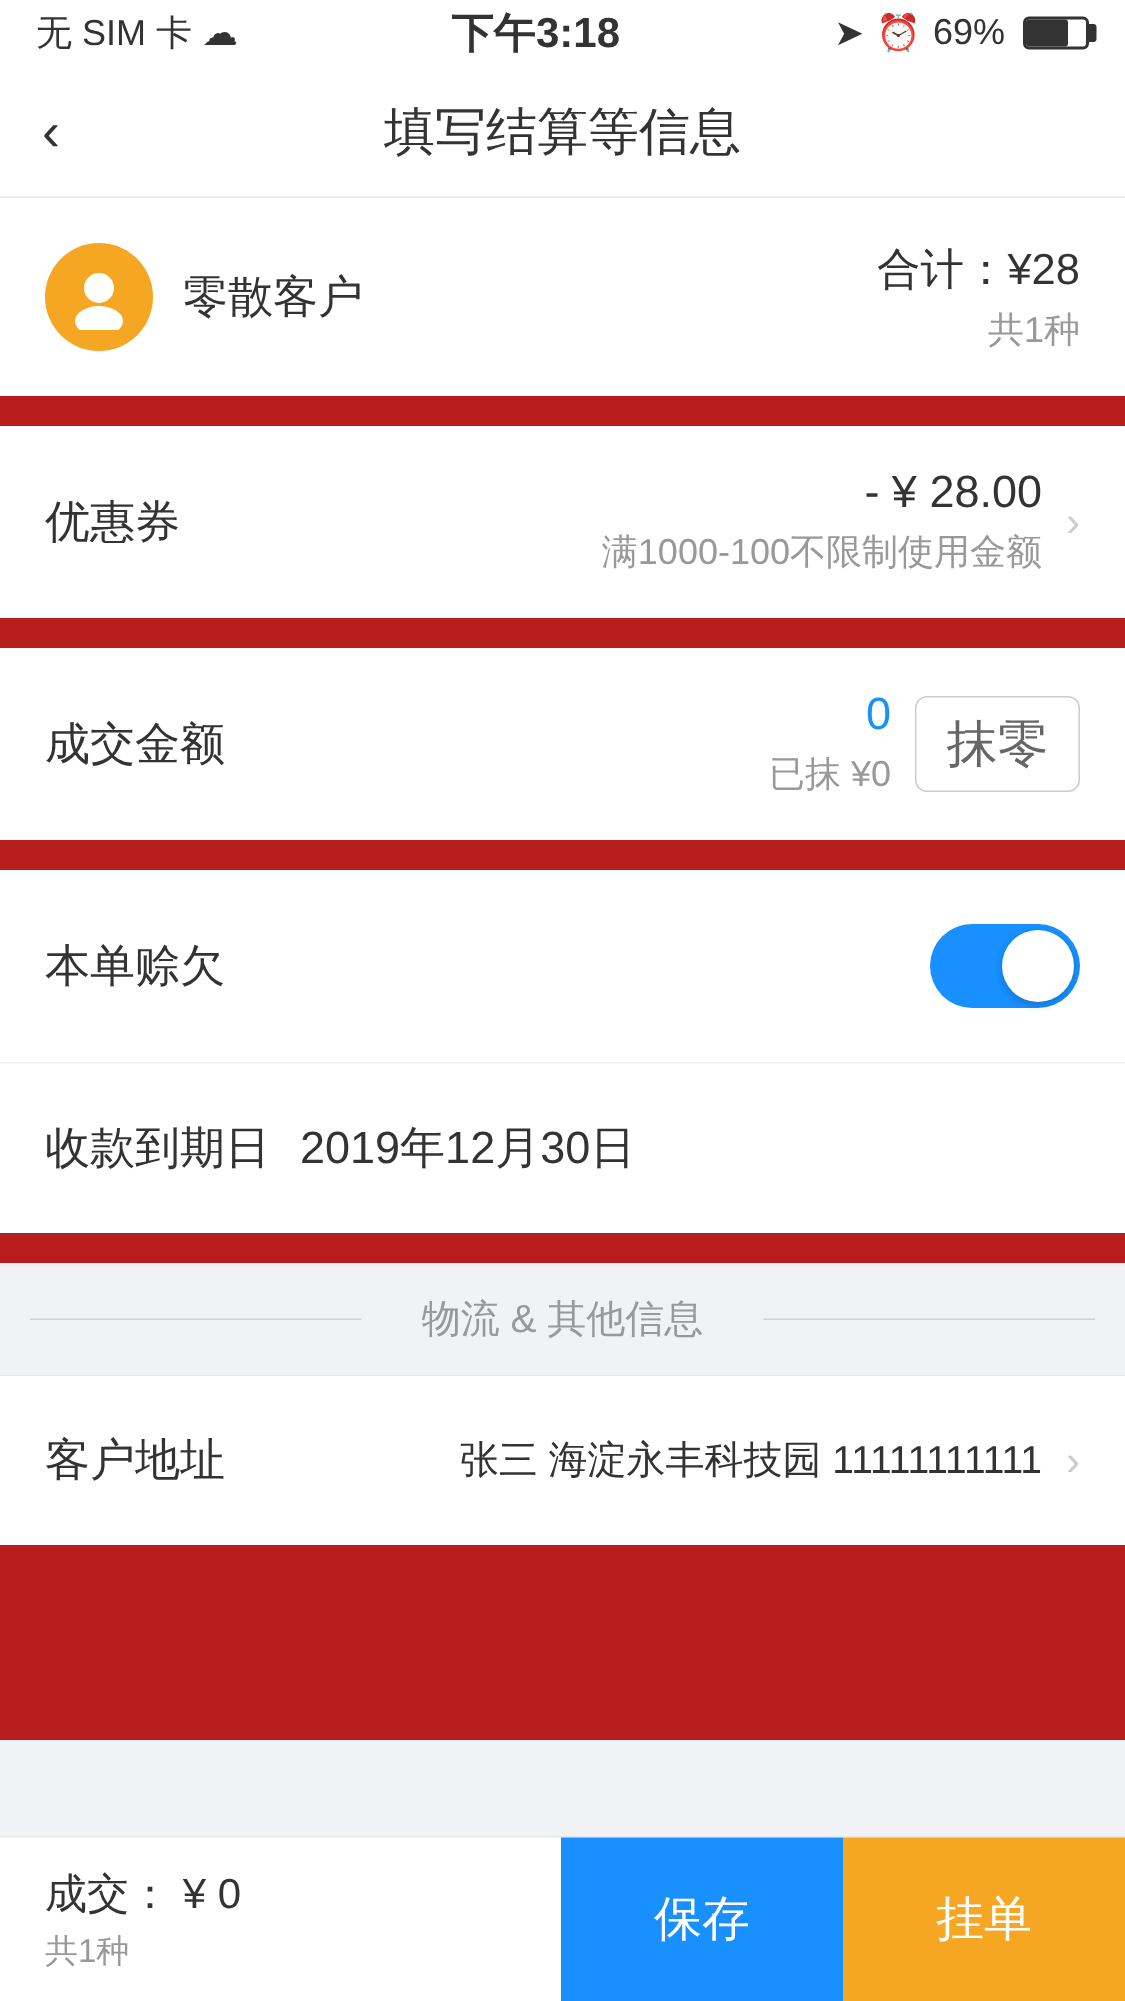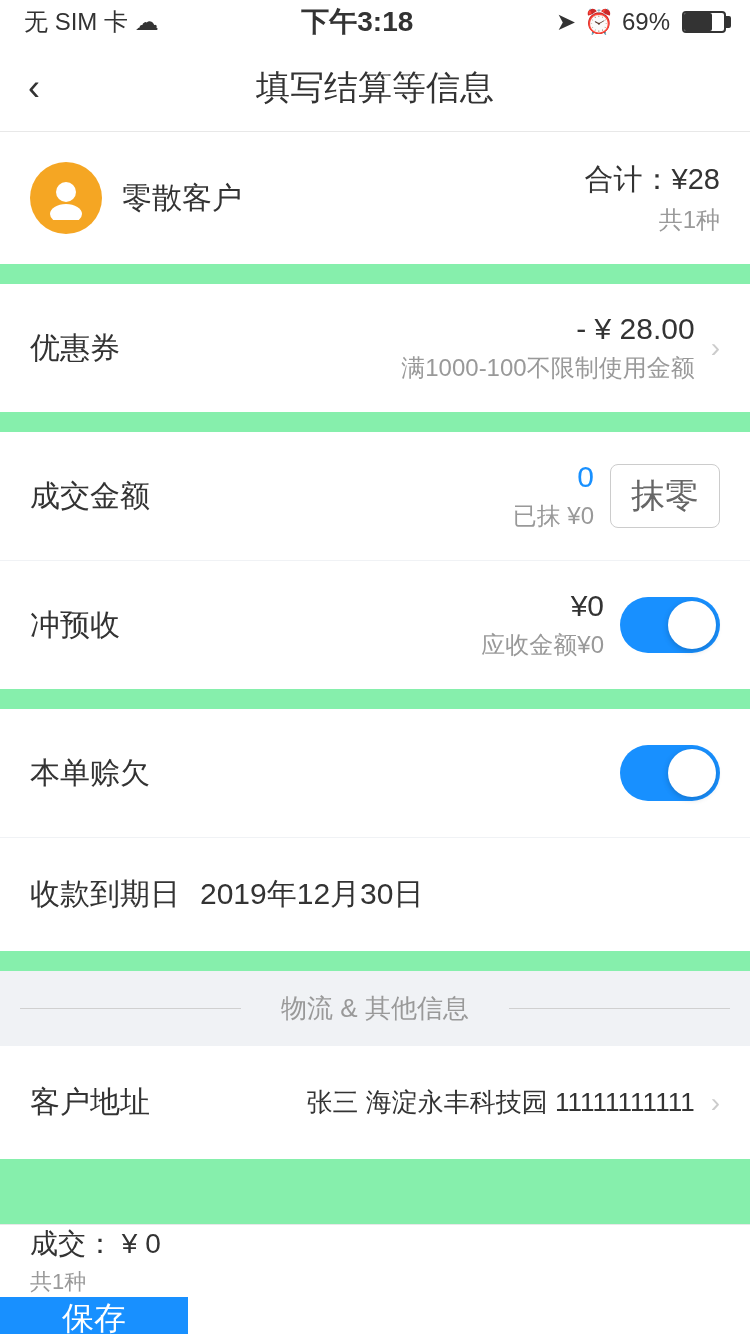--- a/index.html
+++ b/index.html
@@ -87,21 +87,21 @@
     .nav-title {
       font-size: 34px;
       font-weight: 500;
       color: #333;
     }
 
     
     .content {
       flex: 1;
       overflow-y: auto;
-      background: #86efac;
+      background: #b91c1c;
     }
 
     
     .card-section {
       background: #fff;
       margin-bottom: 20px;
     }
 
     
     .customer-row {
@@ -268,21 +268,20 @@
     .footer {
       position: fixed;
       bottom: 0;
       left: 0;
       width: 750px;
       height: 110px;
       display: flex;
       align-items: stretch;
       background: #fff;
       border-top: 1px solid #e8e8e8;
-      flex-direction: column;
     }
     .footer-info {
       flex: 1;
       display: flex;
       flex-direction: column;
       justify-content: center;
       padding: 0 30px;
     }
     .footer-deal {
       font-size: 28px;
@@ -382,32 +381,20 @@
       <span class="row-label">成交金额</span>
       <div class="row-right">
         <div class="amount-row">
           <span class="row-value row-value-blue">0</span>
           <span class="row-sub">已抹  ¥0</span>
         </div>
         <button class="round-zero-btn">抹零</button>
       </div>
     </div>
 
-    <div class="row-item">
-      <span class="row-label">冲预收</span>
-      <div class="row-right">
-        <div class="amount-row">
-          <span class="row-value">¥0</span>
-          <span class="row-sub">应收金额¥0</span>
-        </div>
-        <div class="toggle-switch">
-          <div class="toggle-knob"></div>
-        </div>
-      </div>
-    </div>
 
   </div>
 
   <div class="card-section">
 
     <div class="row-item" style="padding: 36px 30px;">
       <span class="row-label">本单赊欠</span>
       <div class="toggle-switch">
         <div class="toggle-knob"></div>
       </div>

